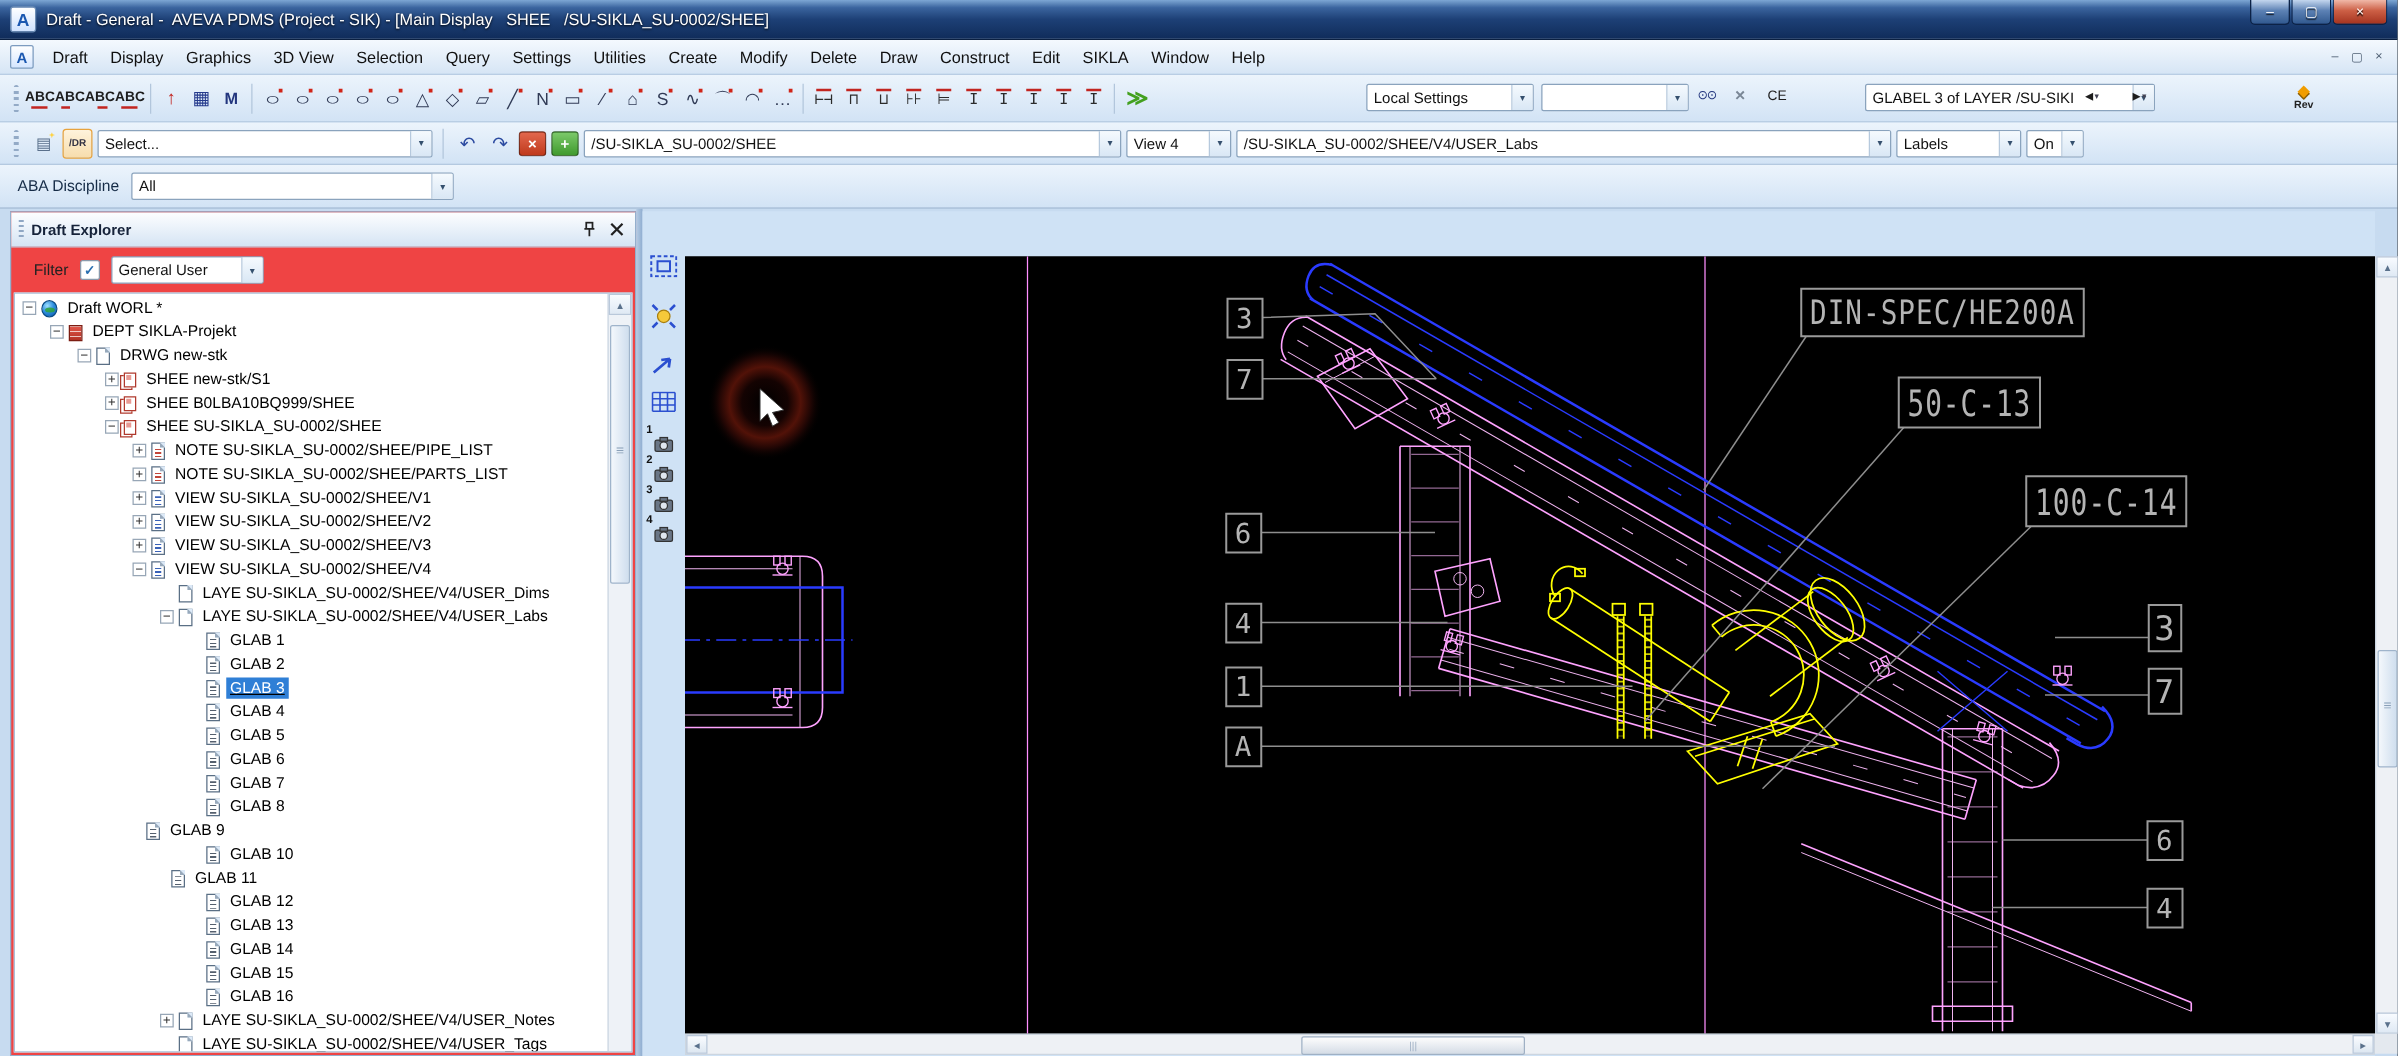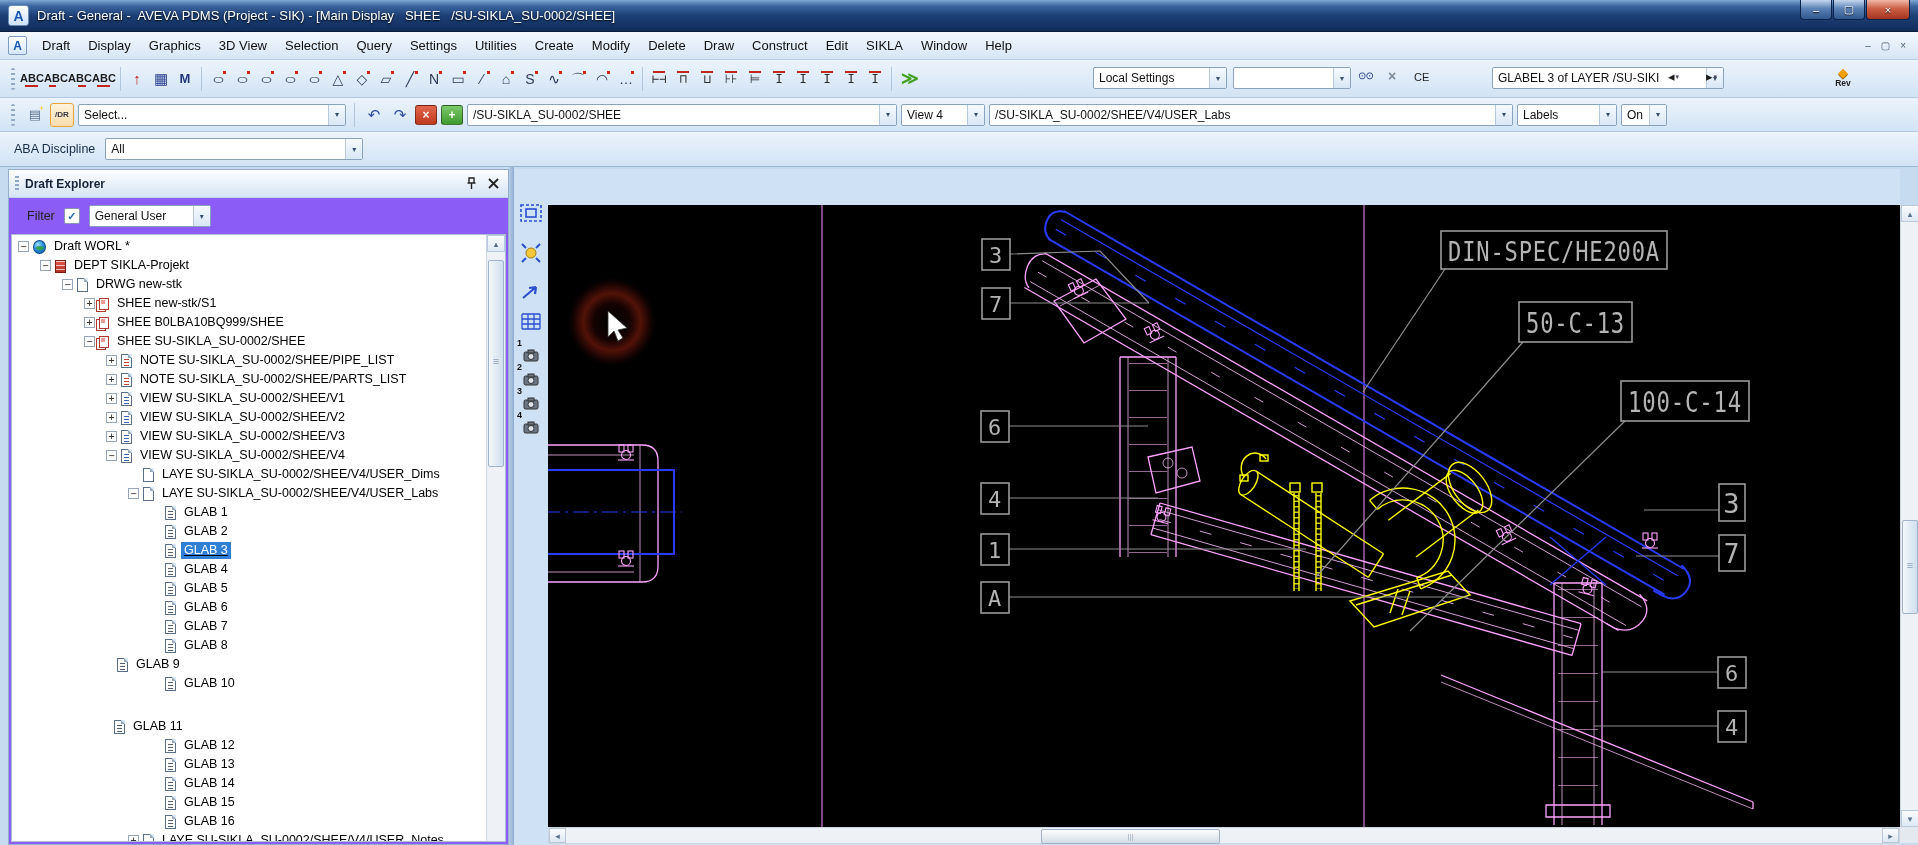--- a/index.html
+++ b/index.html
@@ -71,21 +71,21 @@
   .sm-ic.boxed{border:1px solid #e8a33d;background:linear-gradient(#fef3dc,#fbd globalization);background:linear-gradient(#fef3dc,#f7ddad);
     color:#334;font-size:8px;font-weight:bold}
   .sm-ic.spark{position:relative;color:#5a708c}
   .sm-ic.spark::after{content:"";position:absolute;top:2px;right:2px;width:5px;height:5px;background:#ffd23e;
     clip-path:polygon(50% 0,62% 38%,100% 50%,62% 62%,50% 100%,38% 62%,0 50%,38% 38%)}
   .undo-re{color:#2b4aa0;font-size:15px}
   #t3-label{font-size:12.5px;color:#16днем2c47;color:#162c47}
   
   #workspace{position:absolute;top:167px;left:0;right:0;bottom:0;background:#c7dbf0}
   
-  #explorer{position:absolute;left:8px;top:2px;width:501px;bottom:0;background:#8b5cf6;
+  #explorer{position:absolute;left:8px;top:2px;width:501px;bottom:0;background:#ef4444;
     border:1px solid #93afcd;box-sizing:border-box;display:flex;flex-direction:column}
   #exp-header{height:27px;flex:none;display:flex;align-items:center;
     background:linear-gradient(#fdfeff,#d5e4f4);border-bottom:1px solid #c2d4e8;
     font-weight:bold;font-size:12px;color:#16233a;padding:0 6px}
   #exp-header .hgrip{width:4px;height:16px;margin-right:6px;
     background:repeating-linear-gradient(to bottom,#8fa7c4 0 2px,transparent 2px 4px)}
   #exp-header .spacer{flex:1}
   .hdr-btn{width:18px;height:18px;display:flex;align-items:center;justify-content:center;margin-left:4px;color:#222}
   #exp-filter{height:36px;flex:none;display:flex;align-items:center;padding-left:18px;gap:9px;font-size:12.5px;color:#222}
   .checkbox{width:14px;height:14px;background:#fff;border:1px solid #8a9aac;border-radius:2px;display:flex;
@@ -529,21 +529,21 @@
           <div class="tree-row" style="padding-left: 90px;">
             <span class="exp none">−</span>
             <span class="tree-icon ti-page ti-glab"></span>
             <span class="tree-label">GLAB 9</span>
           </div>
           <div class="tree-row" style="padding-left: 138px;">
             <span class="exp none">−</span>
             <span class="tree-icon ti-page ti-glab"></span>
             <span class="tree-label">GLAB 10</span>
           </div>
-          <div class="tree-row" style="padding-left: 87px; margin-top: 24px;">
+          <div class="tree-row" style="padding-left: 110px;">
             <span class="exp none">−</span>
             <span class="tree-icon ti-page ti-glab"></span>
             <span class="tree-label">GLAB 11</span>
           </div>
           <div class="tree-row" style="padding-left: 138px;">
             <span class="exp none">−</span>
             <span class="tree-icon ti-page ti-glab"></span>
             <span class="tree-label">GLAB 12</span>
           </div>
           <div class="tree-row" style="padding-left: 138px;">

